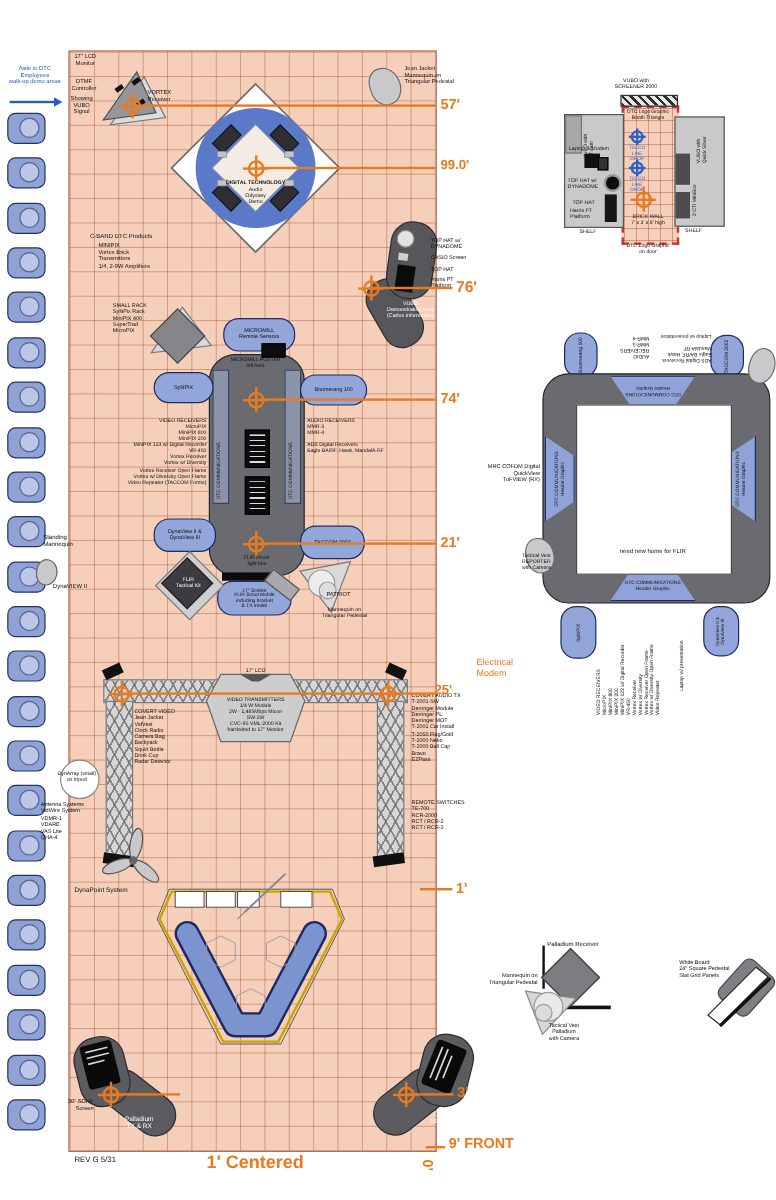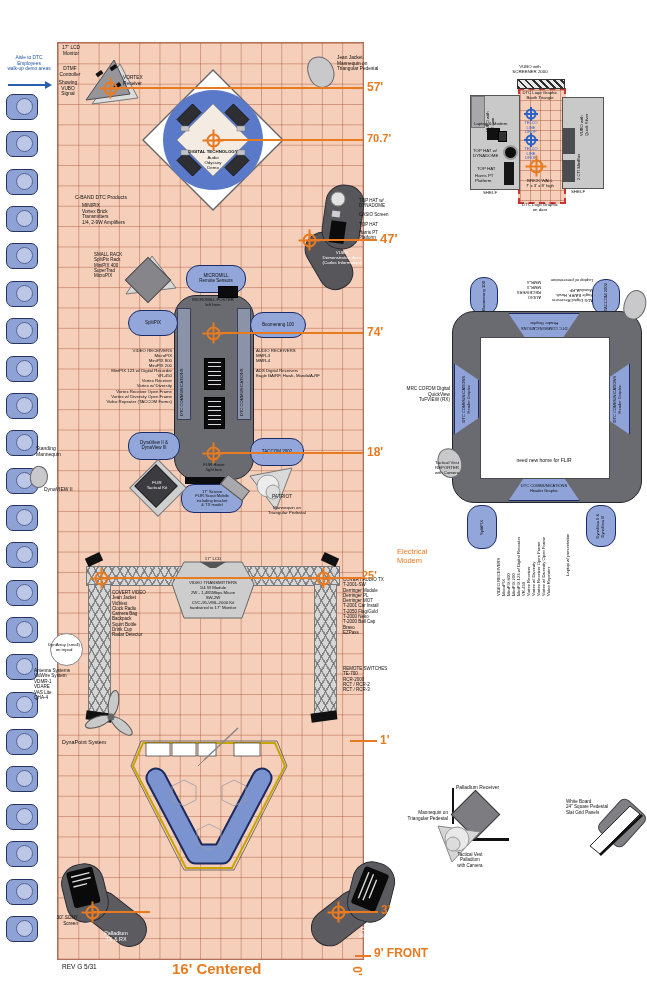--- a/index.html
+++ b/index.html
@@ -571,27 +571,27 @@
       <i class="v"></i>
       <span class="ring"></span>
     </div>
   <div class="xh" style="left:338px;top:912px">
       <i class="h"></i>
       <i class="v"></i>
       <span class="ring"></span>
     </div>
 
   <div class="mlabel" style="left:367px;top:80px">57'</div>
-  <div class="mlabel" style="left:367px;top:132px;font-size:11px">70.7'</div>
-  <div class="mlabel" style="left:380px;top:231px;font-size:13px">47'</div>
+  <div class="mlabel" style="left:367px;top:132px;font-size:11px">99.0'</div>
+  <div class="mlabel" style="left:380px;top:231px;font-size:13px">76'</div>
   <div class="mlabel" style="left:367px;top:325px">74'</div>
-  <div class="mlabel" style="left:367px;top:445px">18'</div>
+  <div class="mlabel" style="left:367px;top:445px">21'</div>
   <div class="mlabel" style="left:362px;top:569px;font-size:11px">25'</div>
   <div class="mlabel" style="left:380px;top:733px">1'</div>
   <div class="mlabel" style="left:381px;top:903px">3'</div>
   <div class="mlabel" style="left:374px;top:946px">9'  FRONT</div>
   <div class="mlabel" style="left:352px;top:964px;transform:rotate(90deg)">0'</div>
   <div class="t or" style="left:397px;top:548px;font-size:7.5px">Electrical
 Modem</div>
-  <div class="mlabel" style="left:172px;top:960px;font-size:15px">16' Centered</div>
+  <div class="mlabel" style="left:172px;top:960px;font-size:15px">1' Centered</div>
   <div class="t" style="left:62px;top:963px;font-size:6.5px">REV G 5/31</div>
 
 </div>
 
 </body></html>

